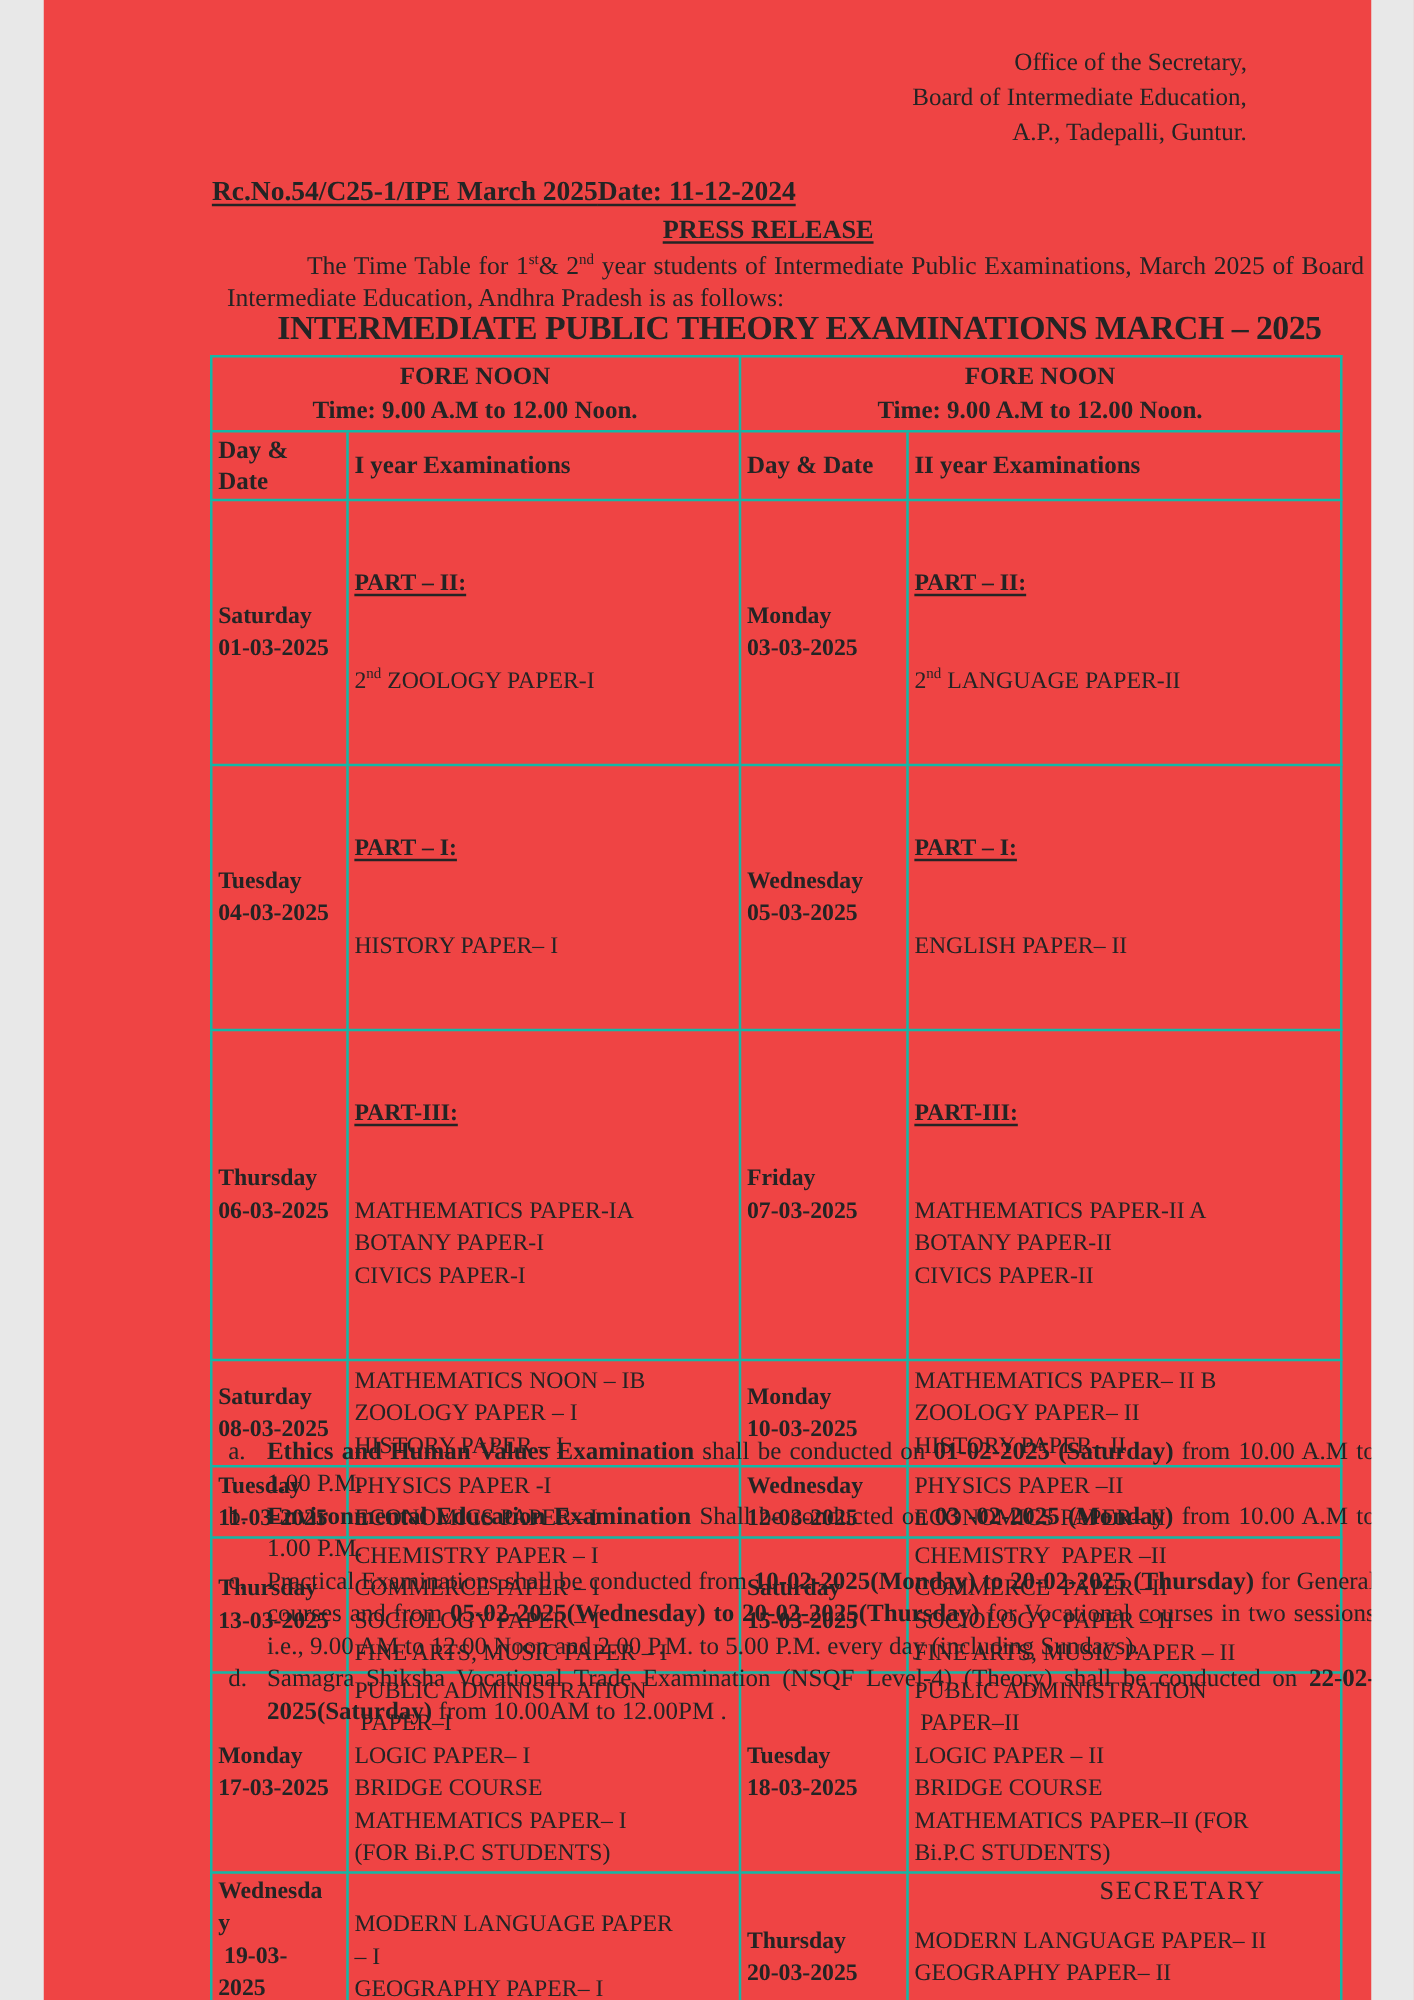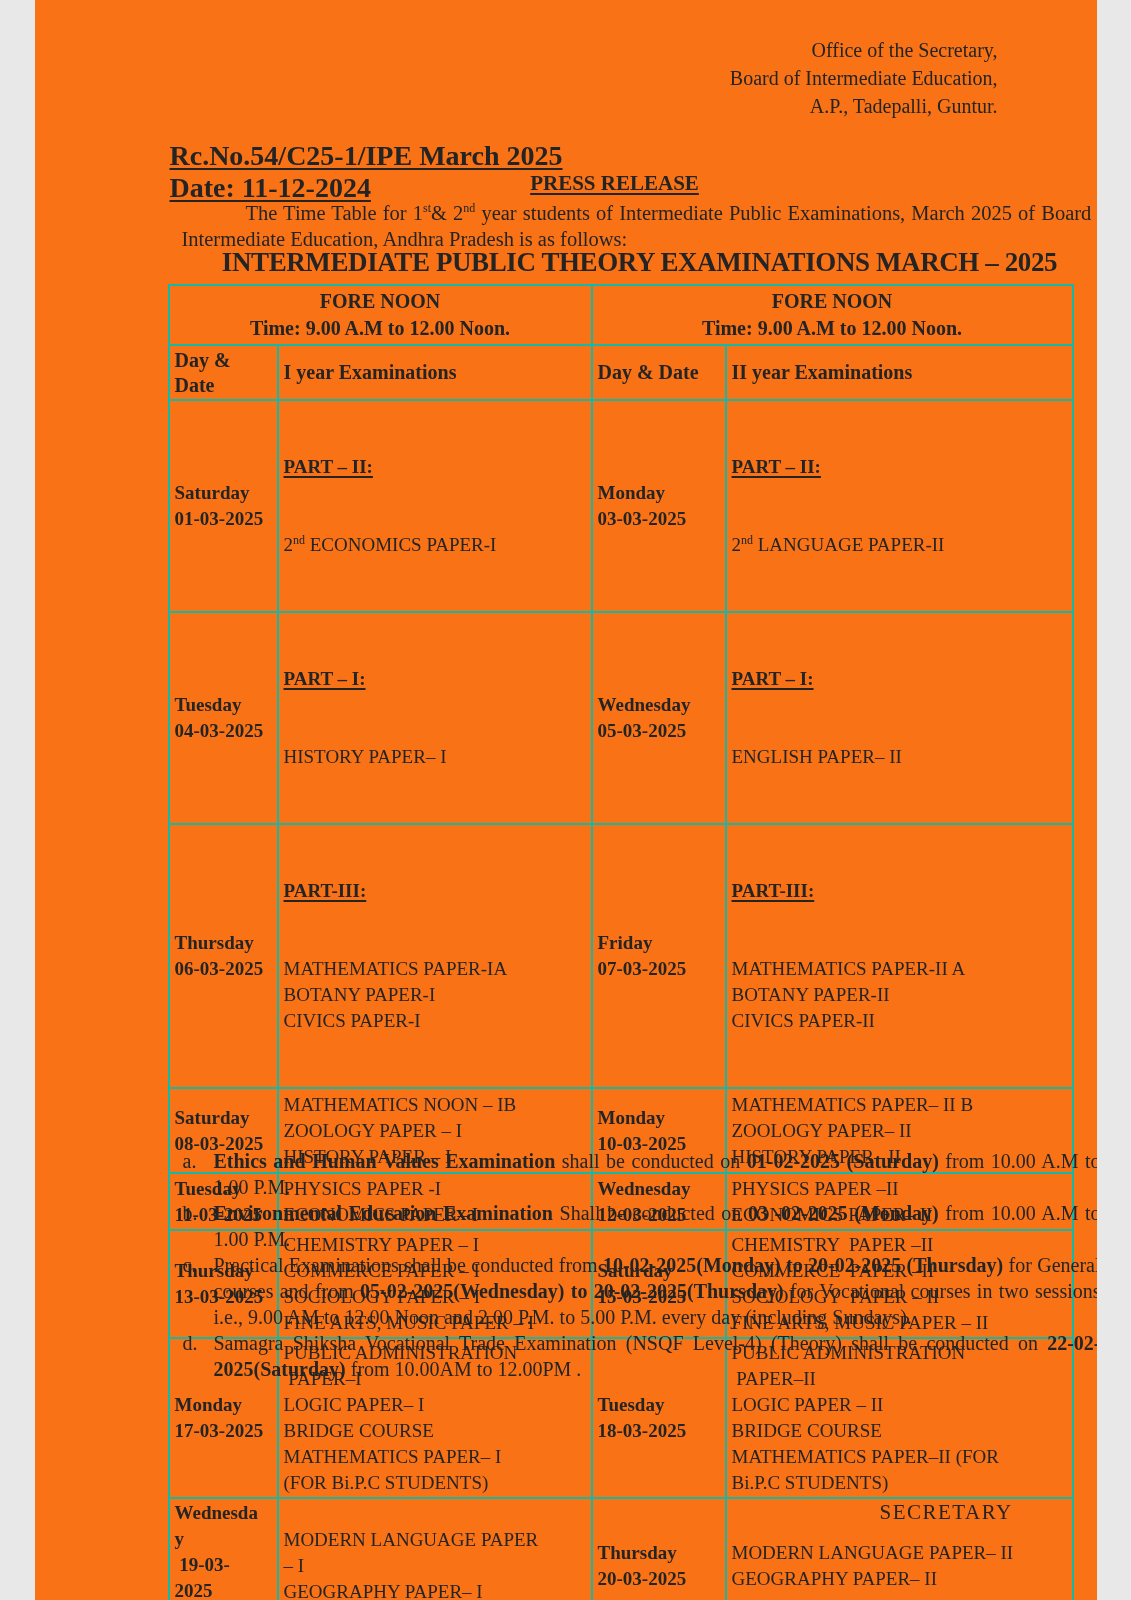--- a/index.html
+++ b/index.html
@@ -1,30 +1,30 @@
 <!DOCTYPE html>
 <html><head>
 <meta charset="utf-8">
 <style>
   * { margin:0; padding:0; box-sizing:border-box; }
   html,body { background:#e8e8e8; }
   body { font-family:"Liberation Serif","DejaVu Serif",serif; color:#242424; }
   .page {
     position:relative; width:1062px; height:1600px; margin:0 auto;
-    background:#f97316; overflow:hidden;font-family:Liberation Serif, serif;
+    background:#ef4444; overflow:hidden;font-family:Liberation Serif, serif;
   }
   .u { text-decoration:underline; text-decoration-thickness:2px; text-underline-offset:3px; }
 
   
   .letterhead { position:absolute; top:36px; right:99px; text-align:right;
     font-size:20px; line-height:28px; }
 
   
   .refline { position:absolute; top:140px; left:135px; width:882px;
-    display:flex; font-weight:bold; font-size:28px;flex-direction:column; }
+    display:flex; font-weight:bold; font-size:22px; }
 
   .press { position:absolute; top:171px; left:0; width:1160px; text-align:center;
     font-weight:bold; font-size:21px; }
 
   .intro { position:absolute; top:200px; left:133px; width:933px;
     font-size:20.5px; line-height:26px; text-align:justify; text-indent:64px;margin-left:14px; }
   .intro sup, .exline sup { font-size:12px; line-height:0; }
 
   .title { position:absolute; top:247px; left:140px; width:930px; text-align:center;
     font-weight:bold; font-size:27px; letter-spacing:-0.4px; white-space:nowrap; }
@@ -109,21 +109,21 @@
       <th>I year Examinations</th>
       <th>Day &amp; Date</th>
       <th>II year Examinations</th>
     </tr>
 
     <tr class="r1">
       <td class="day">Saturday
 01-03-2025</td>
       <td class="exams">
         <div class="part">PART – II:</div>
-        <div class="exline"><span>2</span><sup>nd</sup><span> ECONOMICS PAPER-I</span></div>
+        <div class="exline"><span>2</span><sup>nd</sup><span> ZOOLOGY PAPER-I</span></div>
       </td>
       <td class="day">Monday
 03-03-2025</td>
       <td class="exams">
         <div class="part">PART – II:</div>
         <div class="exline"><span>2</span><sup>nd</sup><span> LANGUAGE PAPER-II</span></div>
       </td>
     </tr>
 
     <tr class="r2">

